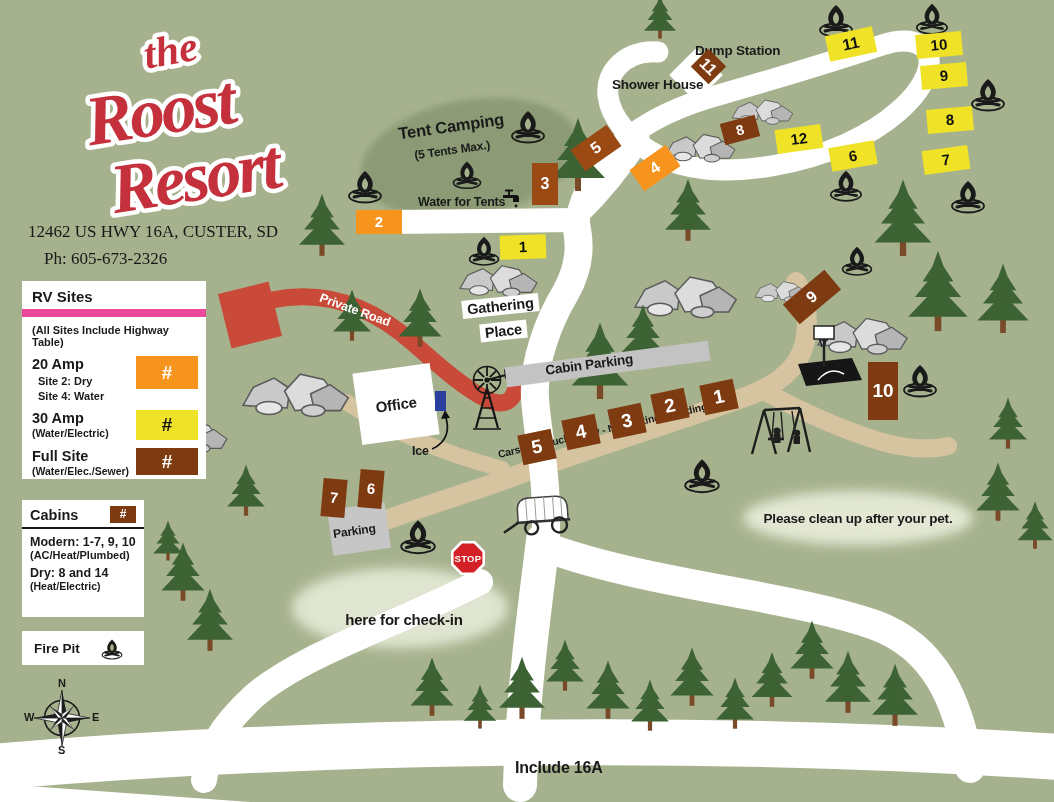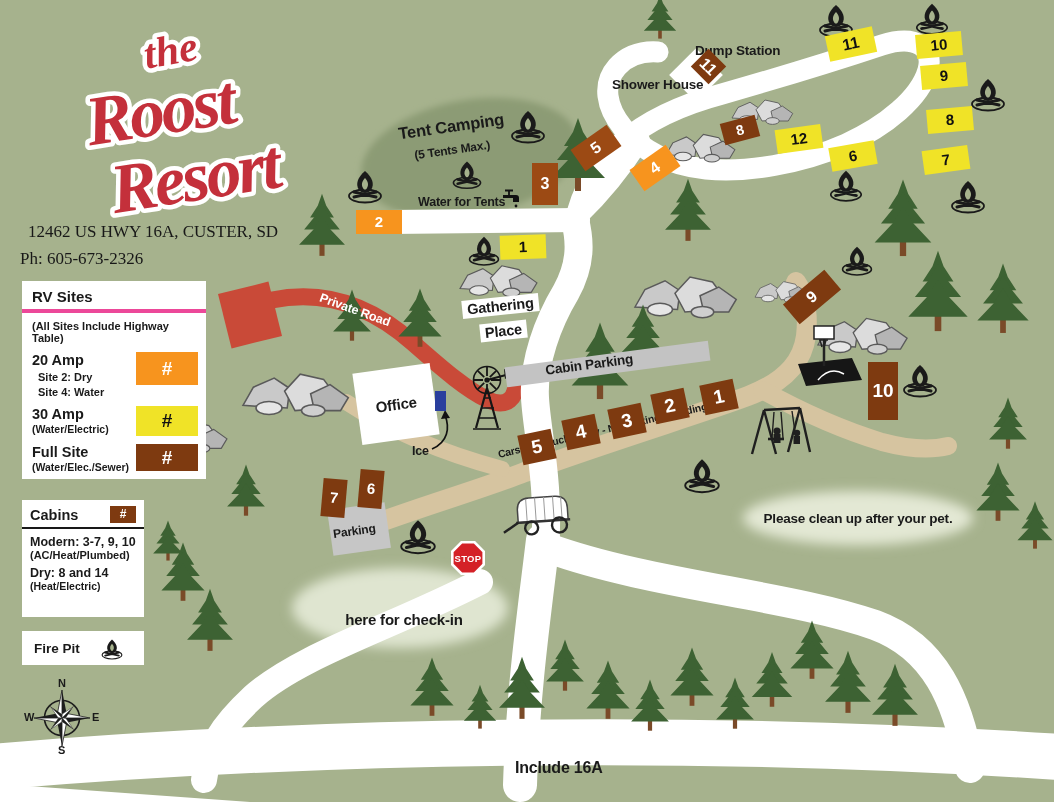--- a/index.html
+++ b/index.html
@@ -3,21 +3,21 @@
 <meta charset="utf-8">
 <style>
   html,body{margin:0;padding:0;}
   #stage{position:relative;width:1054px;height:802px;background:#a6b28d;overflow:hidden;
          font-family:"Liberation Sans",sans-serif;}
   #base-svg{position:absolute;left:0;top:0;}
   .map-label{position:absolute;font-family:"Liberation Sans",sans-serif;font-weight:700;
              color:#1a1a1a;white-space:nowrap;letter-spacing:-0.2px;}
   .chip{background:#fff;padding:1px 5px;}
   .panel{position:absolute;background:#ffffff;color:#1a1a1a;}
-  .ptitle{font-size:15px;font-weight:700;padding:7px 10px 4px;border-bottom:4px solid #ec4899;}
+  .ptitle{font-size:15px;font-weight:700;padding:7px 10px 4px;border-bottom:8px solid #ec4899;}
   .psub{font-size:11px;font-weight:700;padding:7px 10px 0;}
   .lrow{display:flex;justify-content:space-between;align-items:flex-start;padding:0 8px 0 10px;margin-top:8px;}
   .lbig{font-size:14.5px;font-weight:700;}
   .lnote{font-size:11px;font-weight:700;margin:3px 0 0 6px;}
   .lsub{font-size:10.5px;font-weight:700;margin-top:1px;}
   .sw{width:62px;text-align:center;font-weight:700;font-size:19px;flex:0 0 auto;}
   .site-marker{position:absolute;text-align:center;font-weight:700;
                font-family:"Liberation Sans",sans-serif;}
   .bldg{position:absolute;}
   .cabins-head{display:flex;justify-content:space-between;align-items:center;
@@ -222,21 +222,21 @@
 
   <svg style="position:absolute;left:8px;top:12px;" width="330" height="210" viewBox="0 0 330 210">
     <g font-family="Liberation Serif, serif" font-style="italic" font-weight="bold" fill="#c4303b" stroke="#ffffff" stroke-width="9" paint-order="stroke" stroke-linejoin="round" text-anchor="middle">
       <text transform="translate(165,52) rotate(-10)" font-size="42">the</text>
       <text transform="translate(155,122) rotate(-9)" font-size="70" letter-spacing="-3">Roost</text>
       <text transform="translate(190,188) rotate(-9)" font-size="70" letter-spacing="-3">Resort</text>
     </g>
   </svg>
 
   <div class="serif-addr" style="left:28px;top:222px;">12462 US HWY 16A, CUSTER, SD</div>
-  <div class="serif-addr" style="left:20px;top:249px;">Ph: 605-673-2326</div>
+  <div class="serif-addr" style="left:44px;top:249px;">Ph: 605-673-2326</div>
 
   <div class="panel" style="left:22px;top:281px;width:184px;height:198px;">
     <div class="ptitle">RV Sites</div>
     <div class="psub">(All Sites Include Highway Table)</div>
     <div class="lrow">
       <div>
         <div class="lbig">20 Amp</div>
         <div class="lnote">Site 2: Dry</div>
         <div class="lnote">Site 4: Water</div>
       </div>
@@ -257,21 +257,21 @@
       <div class="sw" style="background:#7e3a10;color:#fff;height:27px;line-height:27px;"><span>#</span></div>
     </div>
   </div>
 
   <div class="panel" style="left:22px;top:500px;width:122px;height:117px;">
     <div class="cabins-head">
       <span style="font-size:14.5px;font-weight:700;">Cabins</span>
       <span class="cabins-chip">#</span>
     </div>
     <div style="padding:6px 8px 0;">
-      <div style="font-size:12.5px;font-weight:700;">Modern: 3-7, 9, 10</div>
+      <div style="font-size:12.5px;font-weight:700;">Modern: 1-7, 9, 10</div>
       <div style="font-size:11px;font-weight:700;">(AC/Heat/Plumbed)</div>
       <div style="font-size:12.5px;font-weight:700;margin-top:5px;">Dry: 8 and 14</div>
       <div style="font-size:10.5px;font-weight:700;">(Heat/Electric)</div>
     </div>
   </div>
 
   <div class="panel" style="left:22px;top:631px;width:122px;height:34px;display:flex;align-items:center;gap:14px;padding:0 12px;box-sizing:border-box;">
     <span style="font-size:13.5px;font-weight:700;">Fire Pit</span>
     <svg width="36" height="28">
         <use href="#sym-fire" transform="translate(18,16) scale(0.62)"></use>

